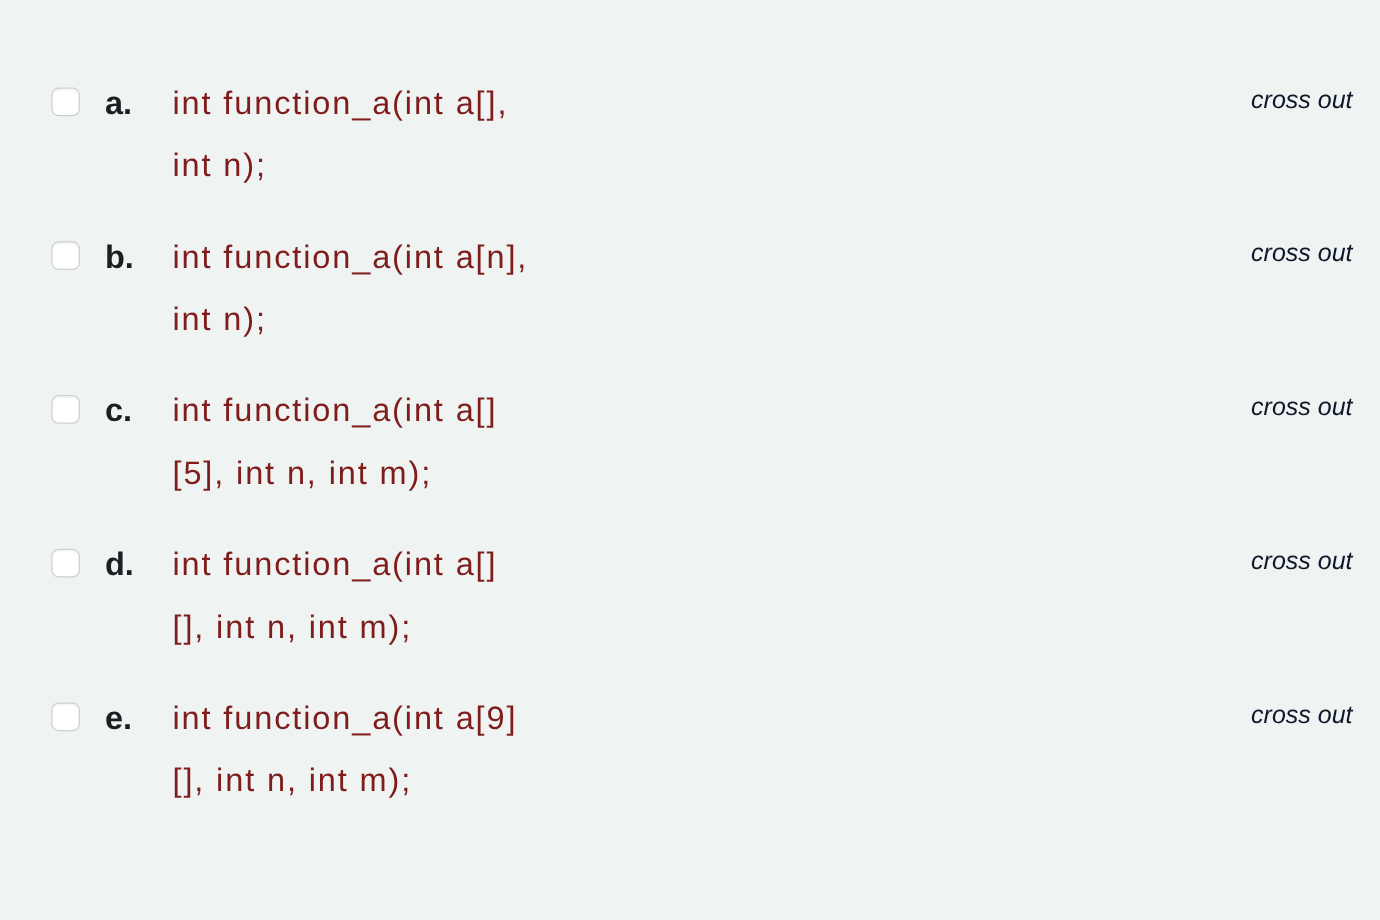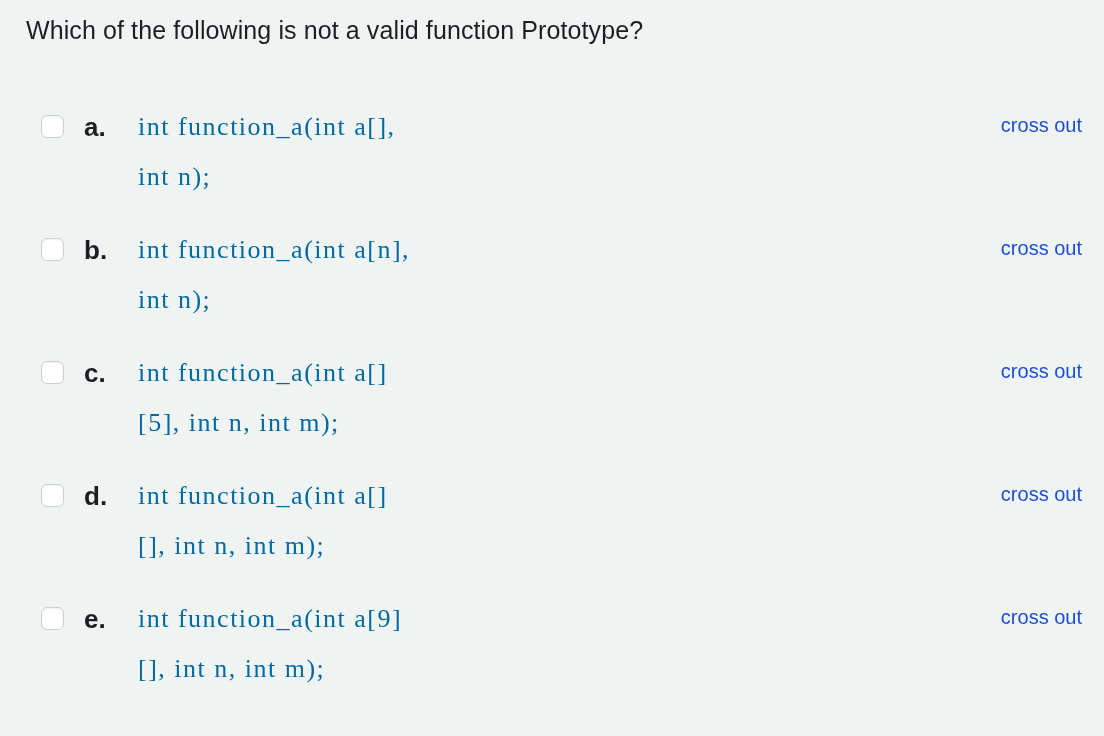--- a/index.html
+++ b/index.html
@@ -48,45 +48,45 @@
     flex: none;
     width: 54px;
     margin-left: 20px;
     font-size: 26px;
     font-weight: 600;
     line-height: 50px;
     color: #1b1f24;
   }
   .code {
     margin: 0;
-    font-family: Liberation Serif, serif;
+    font-family: Liberation Sans, sans-serif;
     font-size: 26px;
     font-weight: 400;
     line-height: 50px;
     letter-spacing: 1.5px;
-    color: #0369a1;
+    color: #7f1d1d;
     white-space: pre;
     cursor: pointer;
   }
   .crossout {
     margin-left: auto;
     font-size: 20px;
     line-height: 46px;
-    color: #1d4ed8;
+    color: #0f172a;
     text-decoration: none;
     cursor: pointer;
     white-space: nowrap;
+    font-style: italic;
   }
 </style>
 </head>
 <body>
 
 <div class="page">
 
-  <h1 class="qtext">Which of the following is not a valid function Prototype?</h1>
 
   <div class="options">
 
     <div class="option">
       <span class="checkbox" role="checkbox" aria-checked="false"></span>
       <span class="letter">a.</span>
       <pre class="code">int function_a(int a[],
 int n);</pre>
       <a class="crossout">cross out</a>
     </div>

